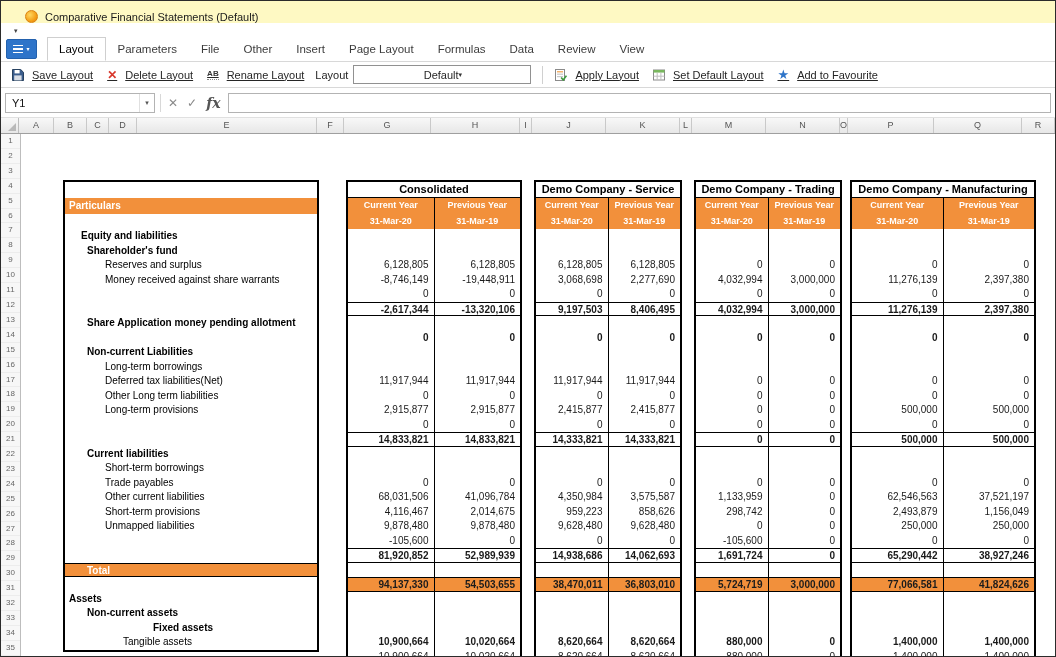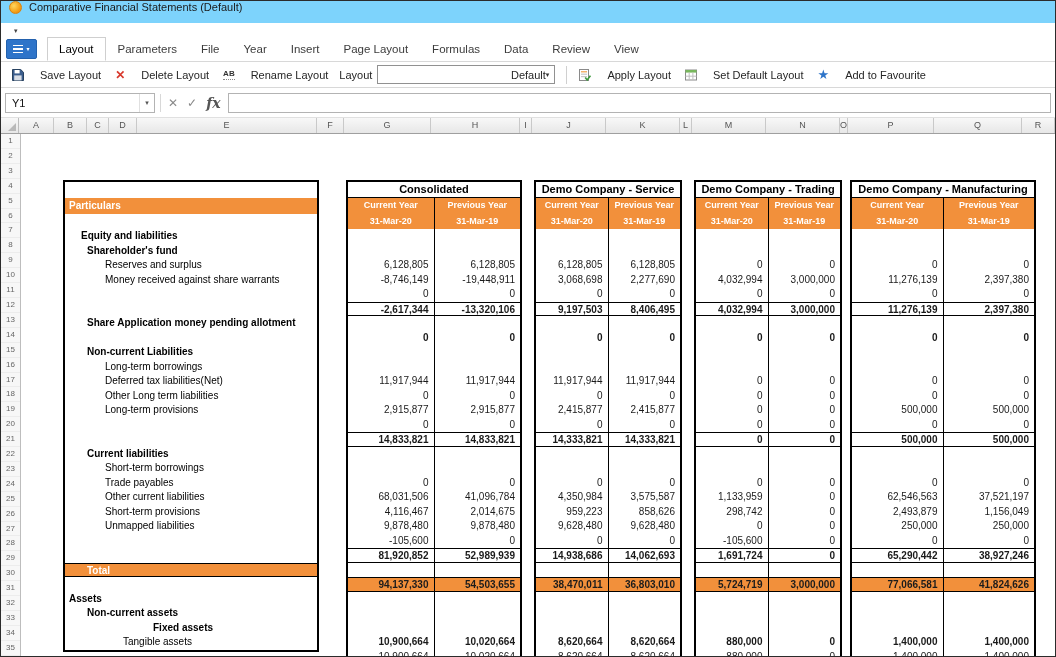--- a/index.html
+++ b/index.html
@@ -2,21 +2,21 @@
 <html style="--band-orange: #F2903B; --menu-blue: #2E74C9; --delete-red: #D8382C; --favourite-blue: #2E74C9;"><head>
 <meta charset="utf-8">
 <style>
   * { margin:0; padding:0; box-sizing:border-box; }
   html,body { width:1056px; height:657px; overflow:hidden; background:#fff;
               font-family:"Liberation Sans", sans-serif; }
   .window { width:1056px; height:657px; border:1px solid #2b2b2b; display:flex;
             flex-direction:column; background:#fff; overflow:hidden; }
 
   
-  .titlebar { height:22px; display:flex; align-items:flex-start; gap:7px; padding-left:8px; background:#7dd3fc; }
+  .titlebar { height:22px; display:flex; align-items:flex-end; gap:7px; padding-left:24px; background:#fef9c3; }
   .appicon { width:13px; height:13px; border-radius:50%;
              background:radial-gradient(circle at 35% 35%, #ffd75e, #f39c12 65%, #e67e22);
              border:1px solid #d9820f; flex:0 0 auto; }
   .title { font-size:11px; color:#1a1a1a; }
 
   .qatrow { height:14px; padding-left:13px; display:flex; align-items:center; }
   .qat-caret { font-size:7px; color:#444; line-height:1; cursor:pointer; }
 
   
   .tabsrow { height:25px; display:flex; align-items:center; border-bottom:1px solid #d8d8d8; padding-left:5px; background:#fff; }
@@ -26,29 +26,29 @@
   .menu-icon i { display:block; height:1.5px; background:#fff; margin:2px 0; }
   .menu-caret { color:#fff; font-size:6px; line-height:1; }
   .tabs { display:flex; align-items:center; margin-left:10px; height:100%; }
   .tab { font-size:11.5px; color:#3c3c3c; padding:4px 11px 5px; background:transparent; border:1px solid transparent;
          font-family:inherit; cursor:pointer; height:100%; }
   .tab.active { background:#fff; border-color:#cfcfcf; border-bottom-color:#fff; color:#000; }
 
   
   .toolbar { height:26px; display:flex; align-items:center; border-bottom:1px solid #d8d8d8; padding-left:4px;
              font-size:11px; color:#262626; background:#fff; }
-  .tbtn { display:flex; align-items:center; gap:16px; padding:0 7px; height:100%; background:none; border:none;
-          font:inherit; color:inherit; cursor:pointer; white-space:nowrap; }
+  .tbtn { display:flex; align-items:center; gap:8px; padding:0 7px; height:100%; background:none; border:none;
+          font:inherit; color:inherit; cursor:pointer; white-space:nowrap;text-decoration:underline; }
   .ic { flex:0 0 auto; }
   .x-icon { color:var(--delete-red,#D8382C); font-weight:bold; font-size:12px; line-height:1; }
   .ab-icon { font-size:8px; font-weight:bold; color:#333; border-bottom:1px dotted #888; line-height:1.2; }
   .star-icon { color:var(--favourite-blue,#2E74C9); font-size:13px; line-height:1; }
   .layout-combo { display:flex; align-items:center; gap:5px; margin:0 6px 0 4px; }
   .combo-box { width:178px; height:19px; border:1px solid #919191; background:#fff; display:flex; align-items:center;
-               justify-content:flex-end; padding:0 5px 0 6px; cursor:pointer; }
+               justify-content:center; padding:0 5px 0 6px; cursor:pointer; }
   .combo-caret { font-size:7px; color:#333; }
   .tb-sep { width:1px; height:18px; background:#d0d0d0; margin:0 5px; }
 
   
   .formulabar { height:30px; display:flex; align-items:center; padding:0 4px; background:#fff; border-bottom:1px solid #e0e0e0; }
   .namebox { width:150px; height:20px; border:1px solid #b3b3b3; background:#fff; display:flex; align-items:center; }
   .nb-text { flex:1; padding-left:6px; font-size:11px; color:#111; }
   .nb-caret { width:15px; text-align:center; font-size:7px; color:#555; border-left:1px solid #e0e0e0; line-height:18px; }
   .fb-sep { width:1px; height:18px; background:#d8d8d8; margin:0 5px; }
   .fx-group { display:flex; align-items:center; gap:9px; margin:0 7px 0 2px; }
@@ -112,21 +112,21 @@
           <i></i>
           <i></i>
           <i></i>
         </span>
       <span class="menu-caret">▾</span>
     </button>
     <nav class="tabs">
         <button class="tab active">Layout</button>
         <button class="tab">Parameters</button>
         <button class="tab">File</button>
-        <button class="tab">Year</button>
+        <button class="tab">Other</button>
         <button class="tab">Insert</button>
         <button class="tab">Page Layout</button>
         <button class="tab">Formulas</button>
         <button class="tab">Data</button>
         <button class="tab">Review</button>
         <button class="tab">View</button>
       </nav>
   </div>
 
   <div class="toolbar">

